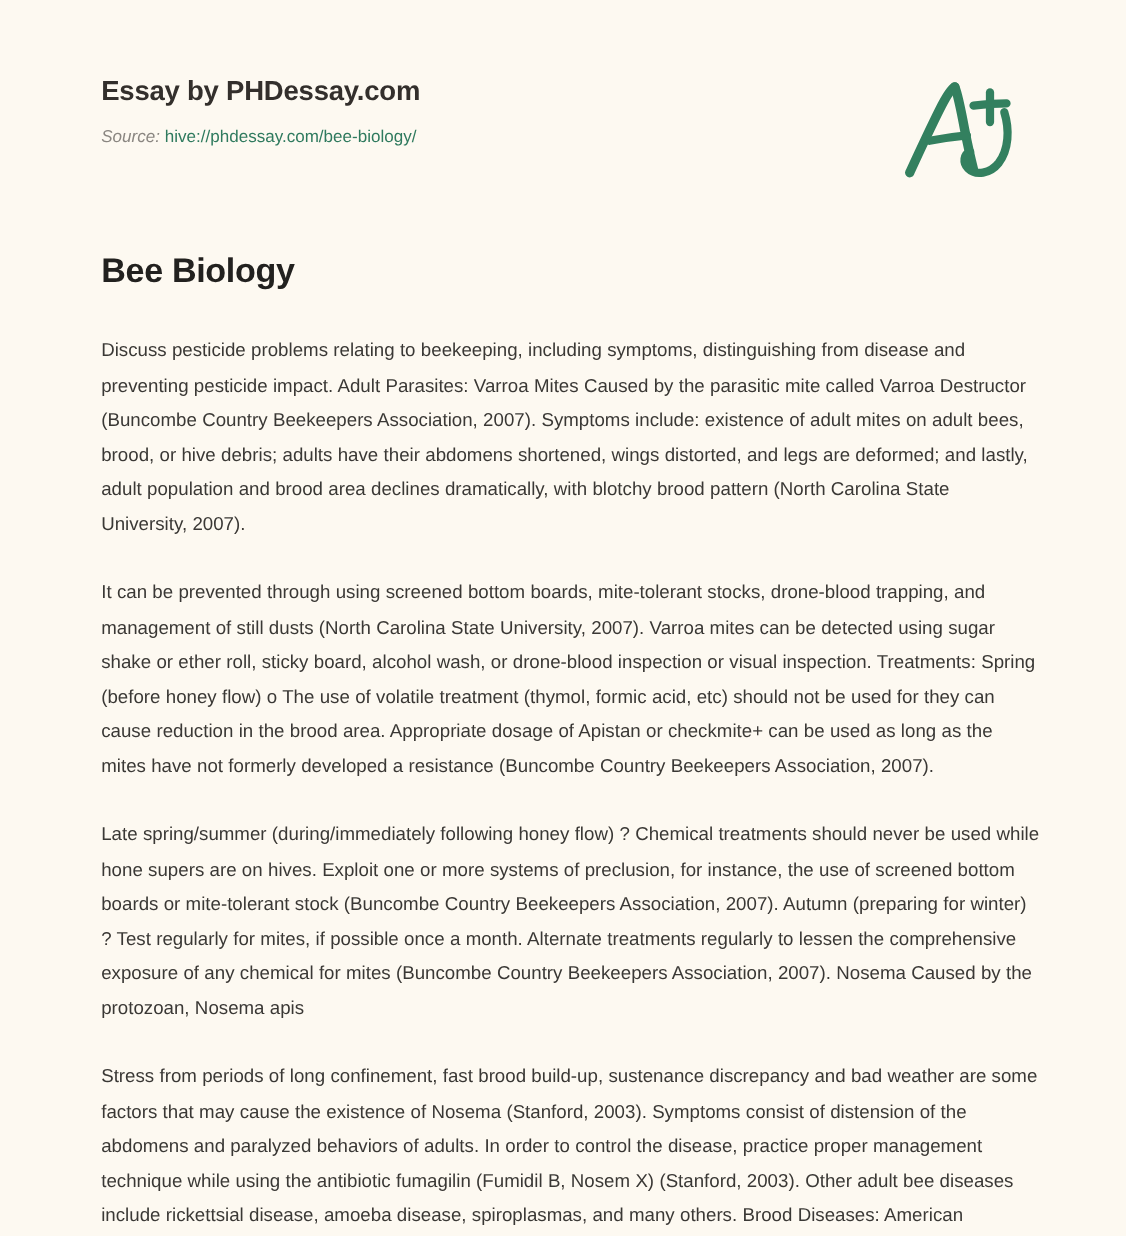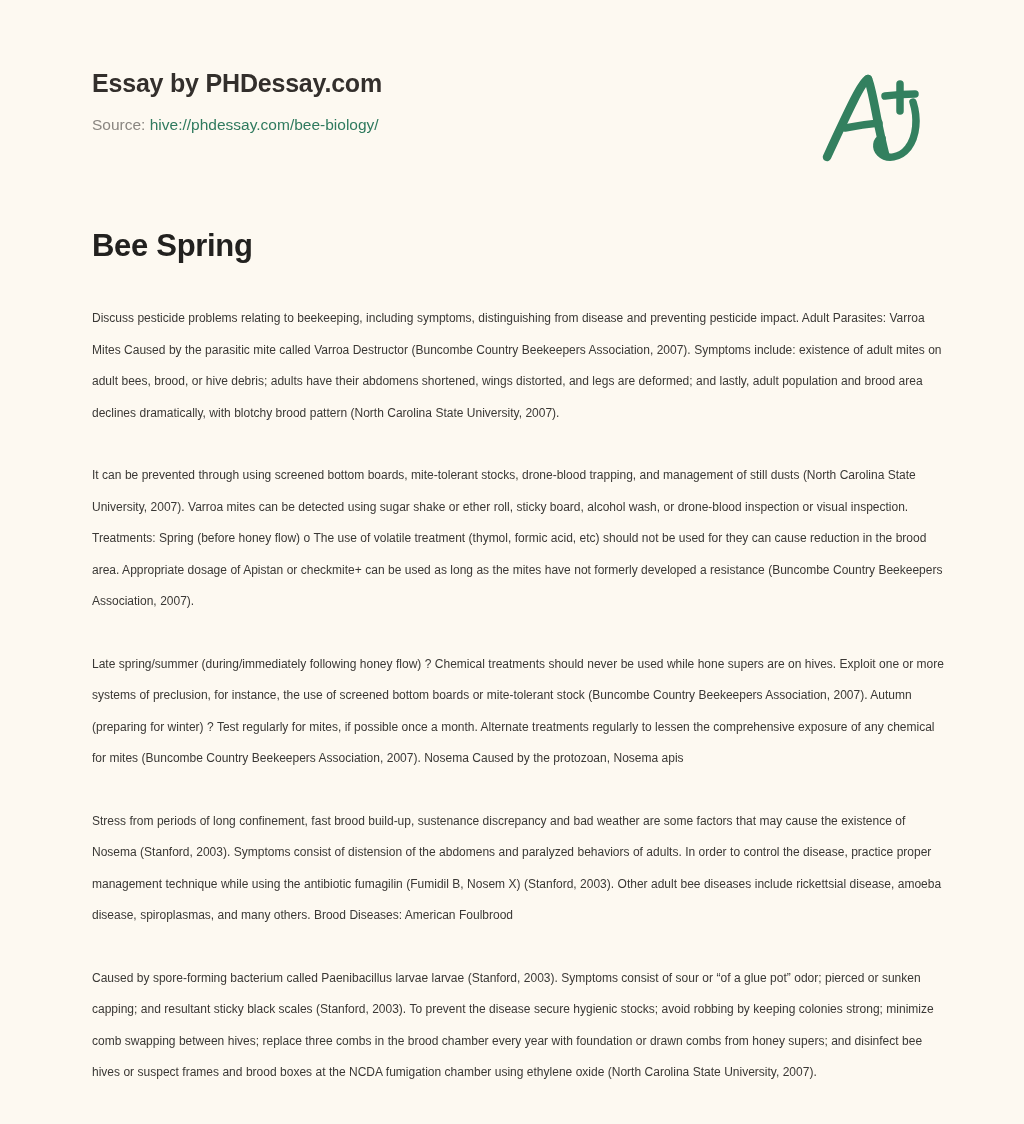--- a/index.html
+++ b/index.html
@@ -47,20 +47,21 @@
   }
 
   .source-line {
     margin-top: 17px;
     font-size: 15.5px;
     line-height: 1.3;
     white-space: nowrap;
   }
   .source-label {
     color: #8a8681;
+    font-style: italic;
   }
   .source-url {
     color: #2f7a5e;
     text-decoration: none;
   }
 
   
   .logo {
     width: 118px;
     height: 100px;
@@ -85,21 +86,21 @@
   }
 
   
   .body-content {
     margin: 0 79px 0 92px;
     padding-top: 39px;
   }
 
   .body-content p {
     margin: 0 0 31px 0;
-    font-size: 12px;
+    font-size: 17px;
     line-height: 31.5px;
     color: #3a3835;
     text-align: left;
     word-spacing: 0.1px;
   }
 
   .body-content p:last-child {
     margin-bottom: 0;
   }
 </style>
@@ -130,21 +131,21 @@
           <path d="M86 18 C86 26 86 36 86 45" stroke-width="7.5"></path>
 
           <path d="M71 30 C80 29 92 28 101 28" stroke-width="7.5"></path>
 
           <path d="M99 36 C104 52 103 70 94 82 C86 92 73 94 66 87 C61 82 62 74 68 72" stroke-width="7.5"></path>
         </g>
       </svg>
     </div>
   </div>
 
-  <div class="doc-title">Bee Spring</div>
+  <div class="doc-title">Bee Biology</div>
 
   <div class="body-content">
     <p>Discuss pesticide problems relating to beekeeping, including symptoms, distinguishing from disease and preventing pesticide impact. Adult Parasites: Varroa Mites Caused by the parasitic mite called Varroa Destructor (Buncombe Country Beekeepers Association, 2007). Symptoms include: existence of adult mites on adult bees, brood, or hive debris; adults have their abdomens shortened, wings distorted, and legs are deformed; and lastly, adult population and brood area declines dramatically, with blotchy brood pattern (North Carolina State University, 2007).</p>
     <p>It can be prevented through using screened bottom boards, mite-tolerant stocks, drone-blood trapping, and management of still dusts (North Carolina State University, 2007). Varroa mites can be detected using sugar shake or ether roll, sticky board, alcohol wash, or drone-blood inspection or visual inspection. Treatments: Spring (before honey flow) o The use of volatile treatment (thymol, formic acid, etc) should not be used for they can cause reduction in the brood area. Appropriate dosage of Apistan or checkmite+ can be used as long as the mites have not formerly developed a resistance (Buncombe Country Beekeepers Association, 2007).</p>
     <p>Late spring/summer (during/immediately following honey flow) ? Chemical treatments should never be used while hone supers are on hives. Exploit one or more systems of preclusion, for instance, the use of screened bottom boards or mite-tolerant stock (Buncombe Country Beekeepers Association, 2007). Autumn (preparing for winter) ? Test regularly for mites, if possible once a month. Alternate treatments regularly to lessen the comprehensive exposure of any chemical for mites (Buncombe Country Beekeepers Association, 2007). Nosema Caused by the protozoan, Nosema apis</p>
     <p>Stress from periods of long confinement, fast brood build-up, sustenance discrepancy and bad weather are some factors that may cause the existence of Nosema (Stanford, 2003). Symptoms consist of distension of the abdomens and paralyzed behaviors of adults. In order to control the disease, practice proper management technique while using the antibiotic fumagilin (Fumidil B, Nosem X) (Stanford, 2003). Other adult bee diseases include rickettsial disease, amoeba disease, spiroplasmas, and many others. Brood Diseases: American Foulbrood</p>
     <p>Caused by spore-forming bacterium called Paenibacillus larvae larvae (Stanford, 2003). Symptoms consist of sour or “of a glue pot” odor; pierced or sunken capping; and resultant sticky black scales (Stanford, 2003). To prevent the disease secure hygienic stocks; avoid robbing by keeping colonies strong; minimize comb swapping between hives; replace three combs in the brood chamber every year with foundation or drawn combs from honey supers; and disinfect bee hives or suspect frames and brood boxes at the NCDA fumigation chamber using ethylene oxide (North Carolina State University, 2007).</p>
 
   </div>
 

